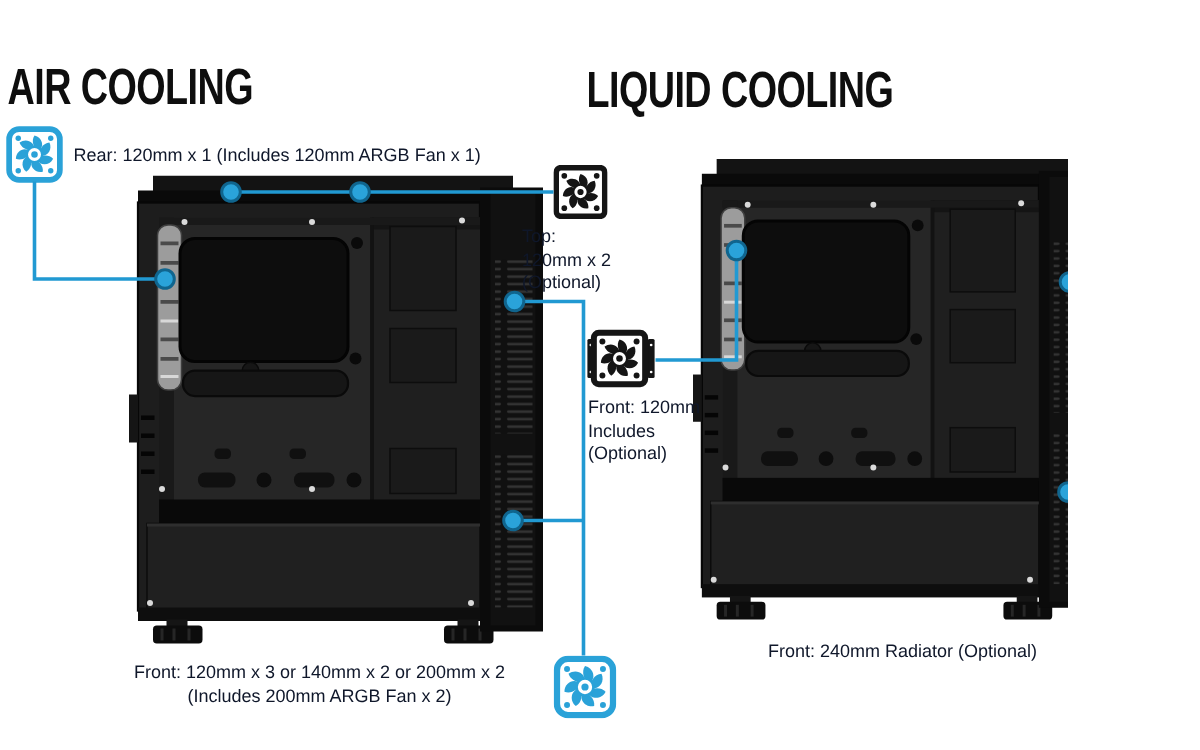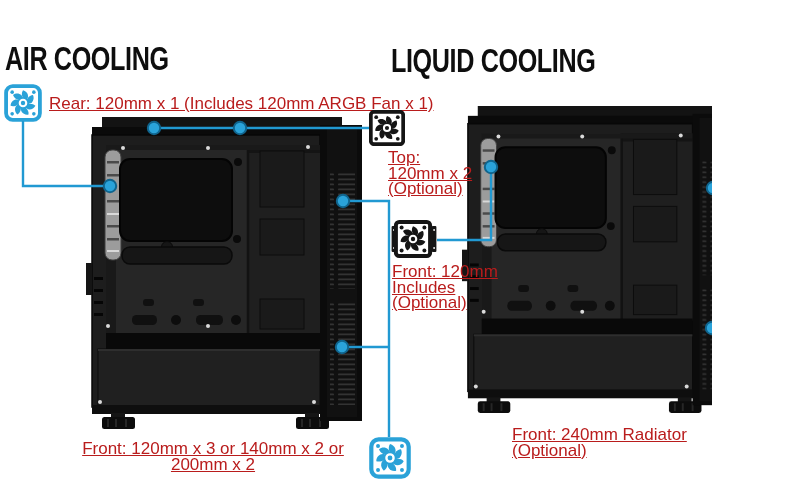--- a/index.html
+++ b/index.html
@@ -1,20 +1,20 @@
 <!DOCTYPE html>
 <html><head>
 <meta charset="utf-8">
 <style>
   html,body{margin:0;padding:0;background:#fff;}
   .canvas{position:relative;width:712px;height:500px;background:#ffffff;overflow:hidden;
           font-family:"Liberation Sans",sans-serif;}
   .title{position:absolute;font-size:34px;font-weight:700;color:#0e0e0e;line-height:1;
          letter-spacing:-0.5px;white-space:nowrap;transform:scaleX(0.74);transform-origin:left top;}
-  .lbl{position:absolute;font-size:17px;line-height:15.5px;color:#b91c1c;white-space:nowrap;text-decoration:underline;}
+  .lbl{position:absolute;font-size:12px;line-height:15.5px;color:#0f172a;white-space:nowrap;}
   .lbl.center{text-align:center;white-space:normal;}
   .lbl.right{white-space:normal;}
   .icon{position:absolute;}
   .icon svg{display:block;width:100%;height:100%;}
   .blue{color:#2aa2d8;}
   .black{color:#151515;}
   .case{position:absolute;}
   .overlay{position:absolute;left:0;top:0;pointer-events:none;}
 </style>
 </head>
@@ -182,33 +182,34 @@
         <use href="#fan40r"></use>
       </svg>
   </div>
   <div class="lbl" style="left:49px;top:96px">Rear: 120mm x 1 (Includes 120mm ARGB Fan x 1)</div>
 
   <div class="icon black" style="left:369px;top:110px;width:36px;height:36px">
     <svg viewBox="0 0 40 40">
         <use href="#fan40s"></use>
       </svg>
   </div>
-  <div class="lbl" style="left:388px;top:150px">
+  <div class="lbl" style="left:348px;top:150px">
     <div>Top:</div>
     <div>120mm x 2</div>
     <div>(Optional)</div>
   </div>
 
   <div class="icon blue" style="left:369px;top:437px;width:42px;height:42px">
     <svg viewBox="0 0 40 40">
         <use href="#fan40r"></use>
       </svg>
   </div>
   <div class="lbl center" style="left:71px;top:441px;width:284px">
     <div>Front: 120mm x 3 or 140mm x 2 or 200mm x 2</div>
+    <div>(Includes 200mm ARGB Fan x 2)</div>
   </div>
 
   <div class="icon black" style="left:391px;top:219px;width:46px;height:40px">
     <svg viewBox="0 0 46 40">
         <use href="#rad40"></use>
       </svg>
   </div>
   <div class="lbl" style="left:392px;top:264px">
     <div>Front: 120mm</div>
     <div>Includes</div>

